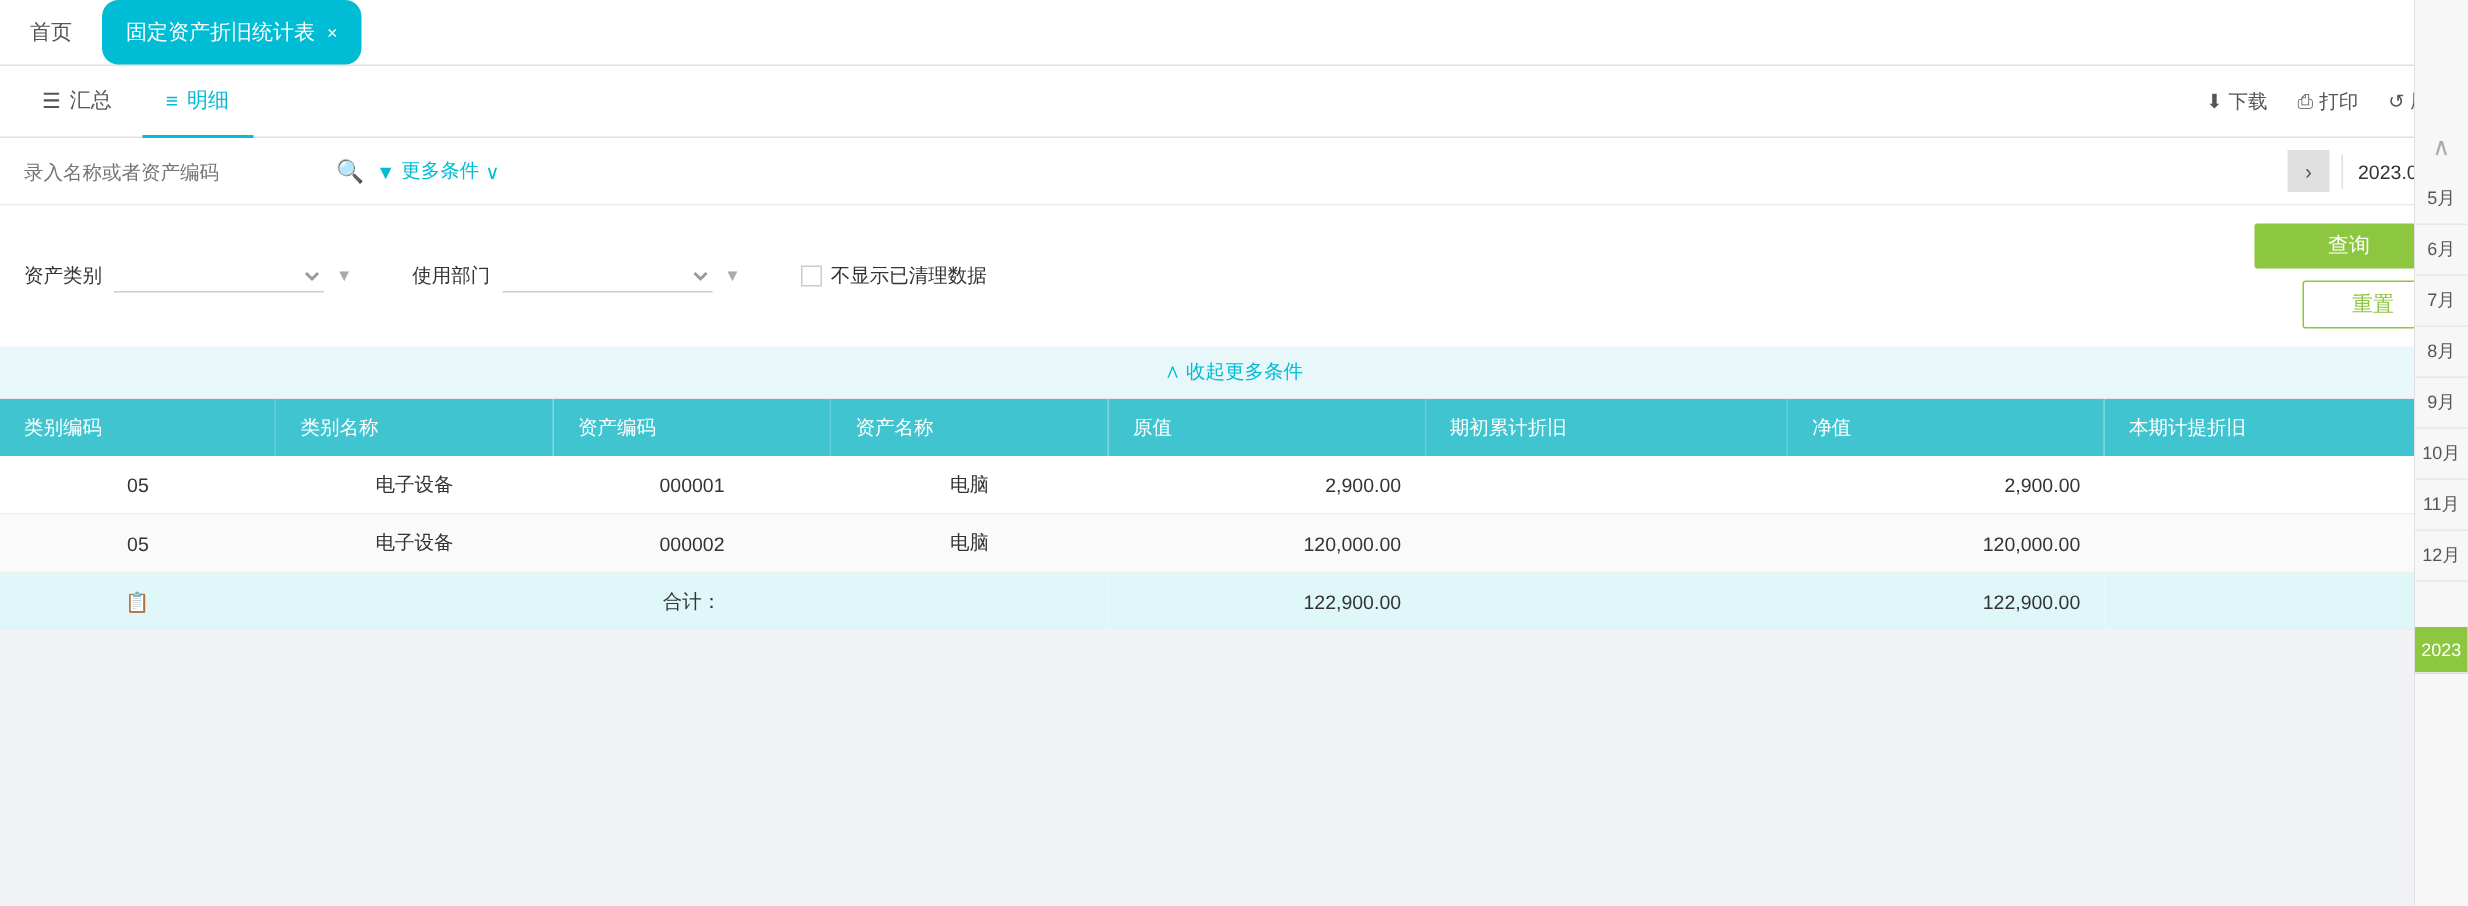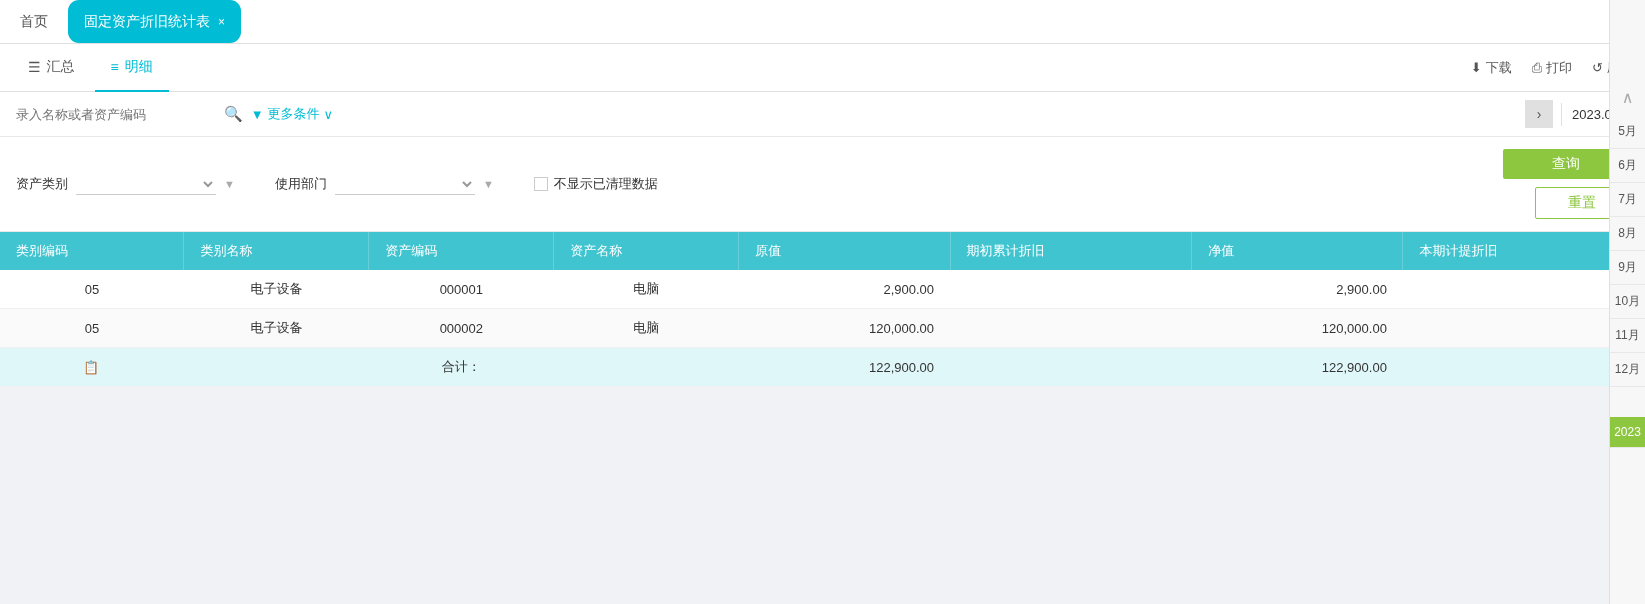--- a/index.html
+++ b/index.html
@@ -340,20 +340,21 @@
         </div>
         <div class="checkbox-field">
           <div class="checkbox-box"></div>
           <span>不显示已清理数据</span>
         </div>
         <div class="action-buttons">
           <button class="btn-query">查询</button>
           <button class="btn-reset">重置</button>
         </div>
       </div>
+      <div class="collapse-bar">∧ 收起更多条件</div>
     </div>
 
     <div class="table-container">
       <table>
         <thead>
           <tr>
             <th>类别编码</th>
             <th>类别名称</th>
             <th>资产编码</th>
             <th>资产名称</th>

